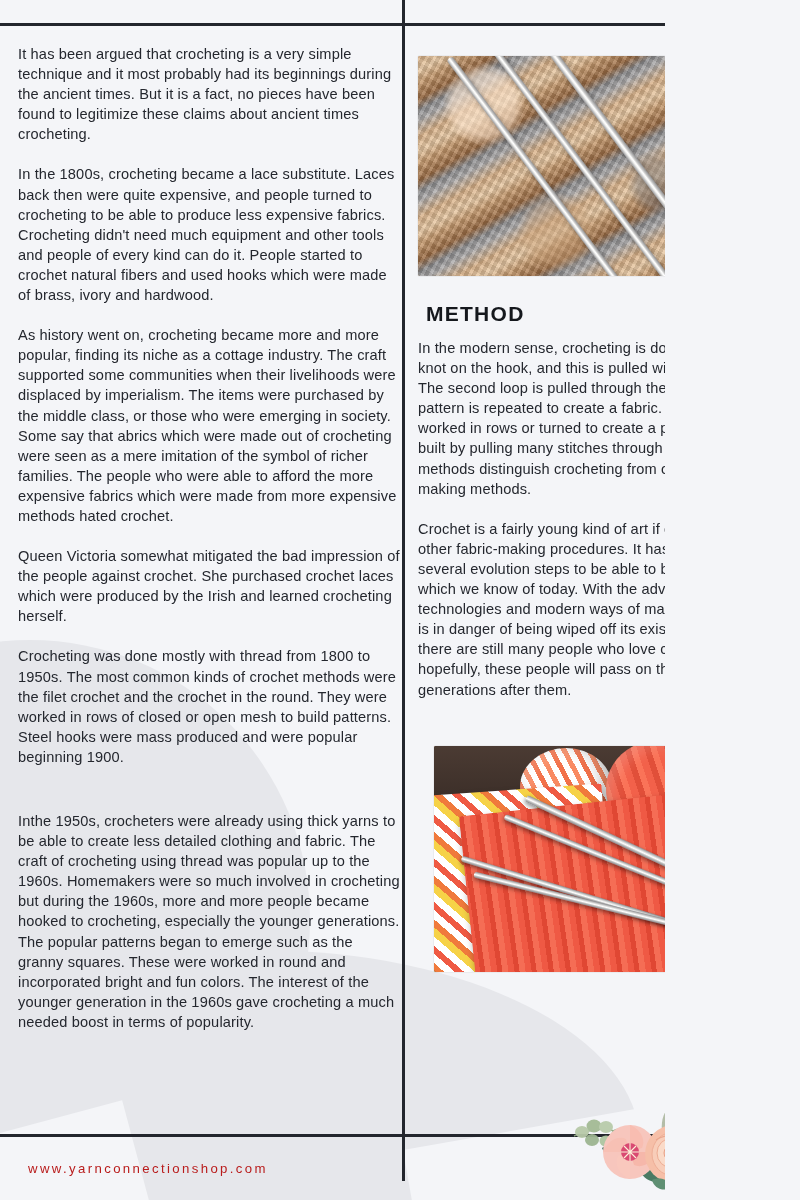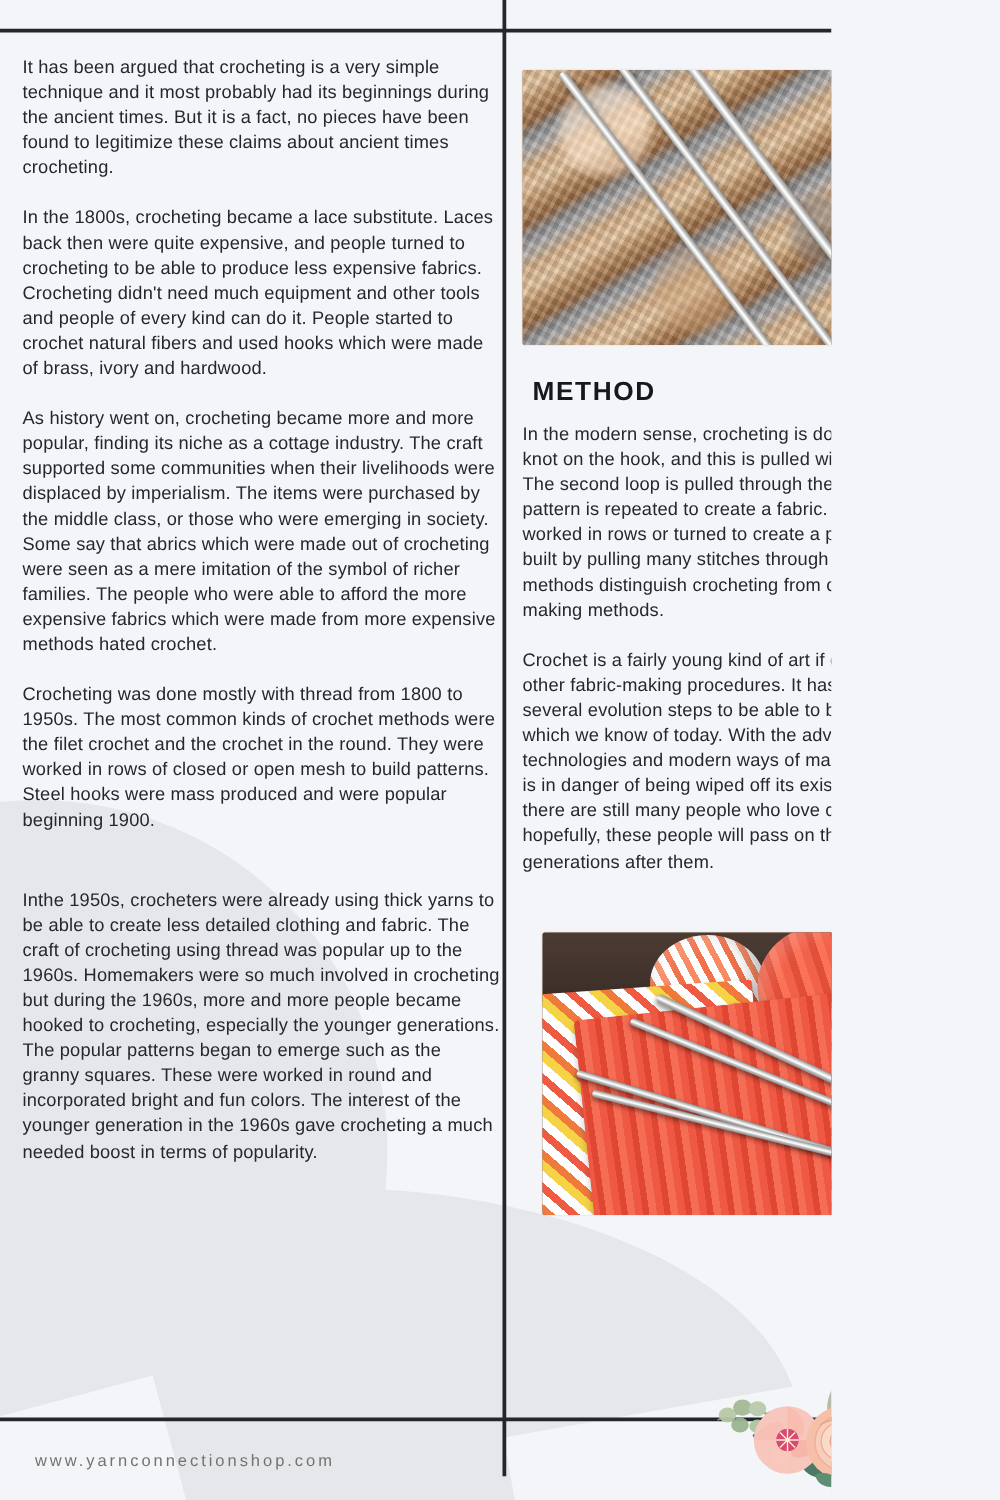--- a/index.html
+++ b/index.html
@@ -267,21 +267,21 @@
   .hook-b3 { left: 60px; top: 122px; width: 290px; height: 6px; transform: rotate(22deg); }
   .hook-b4 { left: 78px; top: 112px; width: 300px; height: 7px; transform: rotate(25deg); }
 
   
   .footer-url {
     position: absolute;
     left: 28px;
     top: 1161px;
     font-size: 13.2px;
     letter-spacing: 0.18em;
-    color: #737373;
+    color: #b91c1c;
     z-index: 5;
   }
 
   
   .floral {
     position: absolute;
     left: 556px;
     top: 1096px;
     width: 244px;
     height: 104px;
@@ -301,20 +301,21 @@
   <div class="blob-right-cut"></div>
 
   <div class="rule-top"></div>
   <div class="rule-bottom"></div>
   <div class="rule-vertical"></div>
 
   <div class="col col-left">
     <p class="body-text">It has been argued that crocheting is a very simple technique and it most probably had its beginnings during the ancient times. But it is a fact, no pieces have been found to legitimize these claims about ancient times crocheting.</p>
     <p class="body-text">In the 1800s, crocheting became a lace substitute. Laces back then were quite expensive, and people turned to crocheting to be able to produce less expensive fabrics. Crocheting didn't need much equipment and other tools and people of every kind can do it. People started to crochet natural fibers and used hooks which were made of brass, ivory and hardwood.</p>
     <p class="body-text">As history went on, crocheting became more and more popular, finding its niche as a cottage industry. The craft supported some communities when their livelihoods were displaced by imperialism. The items were purchased by the middle class, or those who were emerging in society. Some say that abrics which were made out of crocheting were seen as a mere imitation of the symbol of richer families. The people who were able to afford the more expensive fabrics which were made from more expensive methods hated crochet.</p>
+    <p class="body-text">Queen Victoria somewhat mitigated the bad impression of the people against crochet. She purchased crochet laces which were produced by the Irish and learned crocheting herself.</p>
 
 
     <p class="body-text">Crocheting was done mostly with thread from 1800 to 1950s. The most common kinds of crochet methods were the filet crochet and the crochet in the round. They were worked in rows of closed or open mesh to build patterns. Steel hooks were mass produced and were popular beginning 1900.</p>
     <p class="body-text">Inthe 1950s, crocheters were already using thick yarns to be able to create less detailed clothing and fabric. The craft of crocheting using thread was popular up to the 1960s. Homemakers were so much involved in crocheting but during the 1960s, more and more people became hooked to crocheting, especially the younger generations. The popular patterns began to emerge such as the granny squares. These were worked in round and incorporated bright and fun colors. The interest of the younger generation in the 1960s gave crocheting a much needed boost in terms of popularity.</p>
   </div>
 
   <div class="col col-right">
 
     <div class="photo photo-top">
       <div class="fabric-a"></div>

